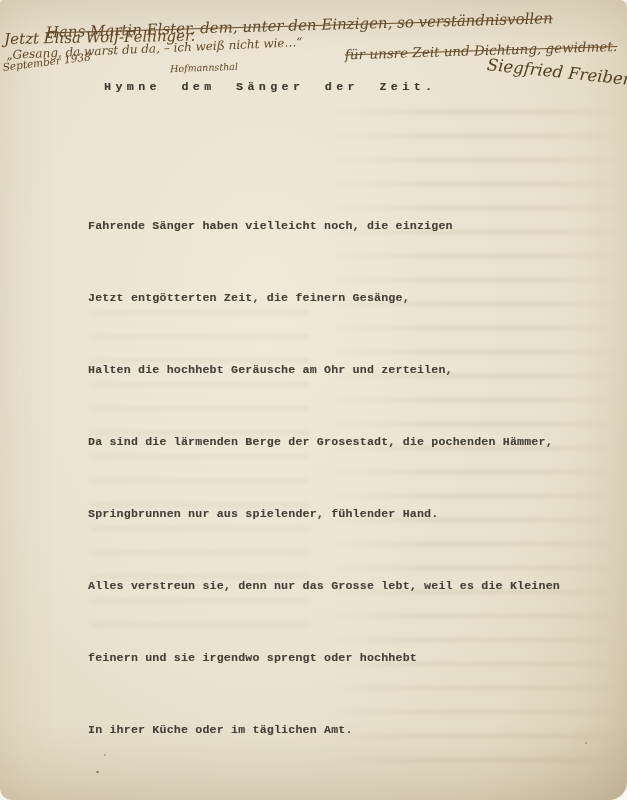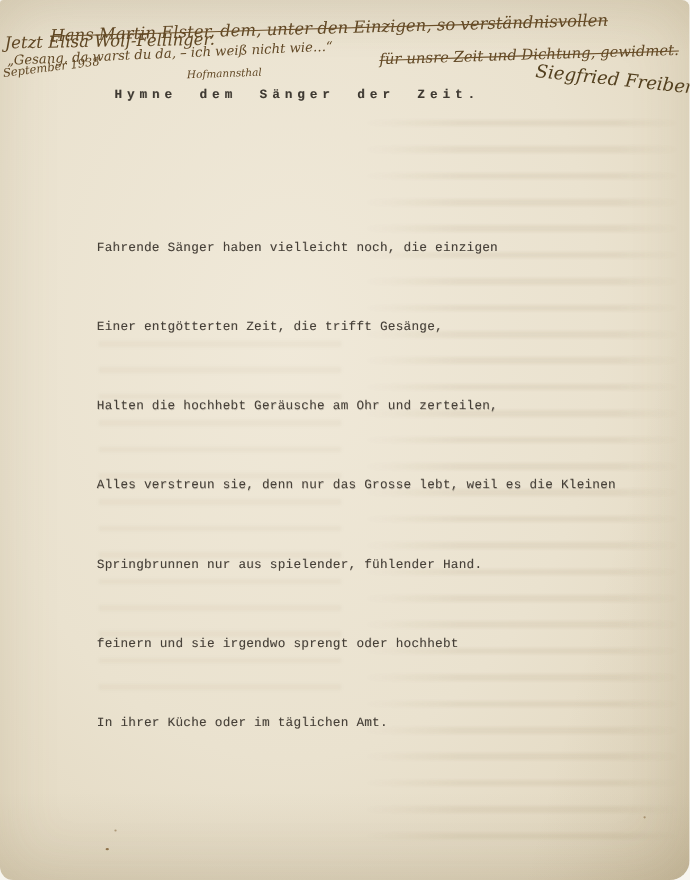--- a/index.html
+++ b/index.html
@@ -49,21 +49,21 @@
     text-shadow:.4px .4px 0 rgba(62,57,50,.35);
     white-space:pre;
   }
   .poem{
     position:absolute;left:88px;top:118px;
     font-size:11.5px;line-height:24px;letter-spacing:.25px;
     color:#453f37;
     text-shadow:.35px .35px 0 rgba(69,63,55,.30);
     white-space:pre;
   }
-  .line{height:24px;}
+  .line{height:24px;font-weight:bold;}
   
   .hw{
     position:absolute;
     font-family:"DejaVu Serif", serif;
     font-style:italic;
     color:#604724;
     white-space:pre;
   }
   .hw-struck{
     text-decoration:line-through;
@@ -101,24 +101,25 @@
   <div class="hw epigraph">„Gesang, da warst du da, – ich weiß nicht wie…“</div>
   <div class="hw attribution">Hofmannsthal</div>
   <div class="hw date">September 1938</div>
   <div class="hw signature">Siegfried Freiberg</div>
 
   <div class="title type">Hymne dem Sänger der Zeit.</div>
 
   <div class="poem">
     <div class="stanza">
       <div class="line">Fahrende Sänger haben vielleicht noch, die einzigen</div>
-      <div class="line">Einer entgötterten Zeit, die trifft Gesänge,</div>
+      <div class="line">Jetzt entgötterten Zeit, die feinern Gesänge,</div>
       <div class="line">Halten die hochhebt Geräusche am Ohr und zerteilen,</div>
+      <div class="line">Da sind die lärmenden Berge der Grosestadt, die pochenden Hämmer,</div>
+      <div class="line">Springbrunnen nur aus spielender, fühlender Hand.</div>
       <div class="line">Alles verstreun sie, denn nur das Grosse lebt, weil es die Kleinen</div>
-      <div class="line">Springbrunnen nur aus spielender, fühlender Hand.</div>
       <div class="line">feinern und sie irgendwo sprengt oder hochhebt</div>
       <div class="line">In ihrer Küche oder im täglichen Amt.</div>
       
       
       
       
       
       
       
       

